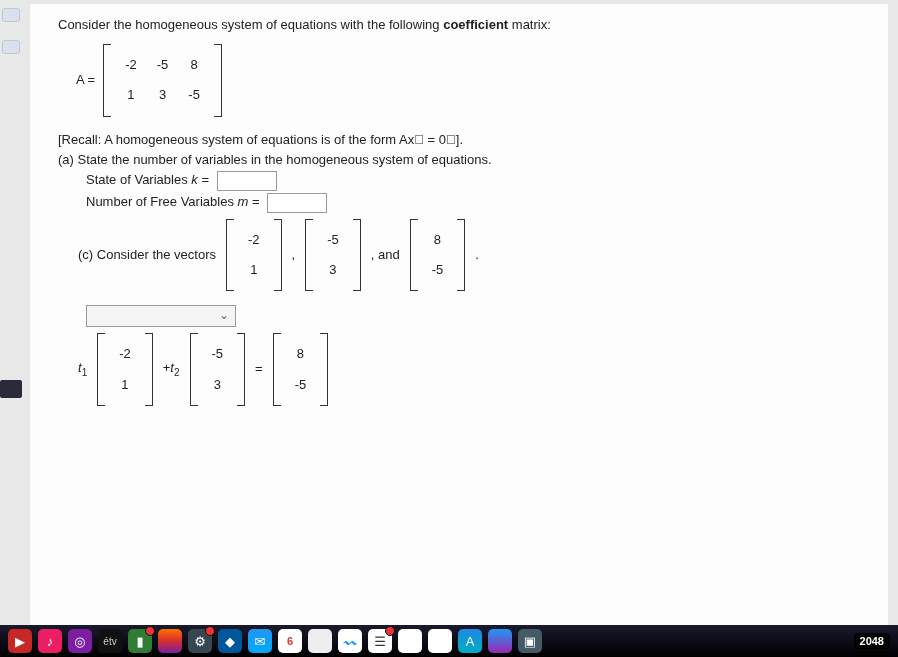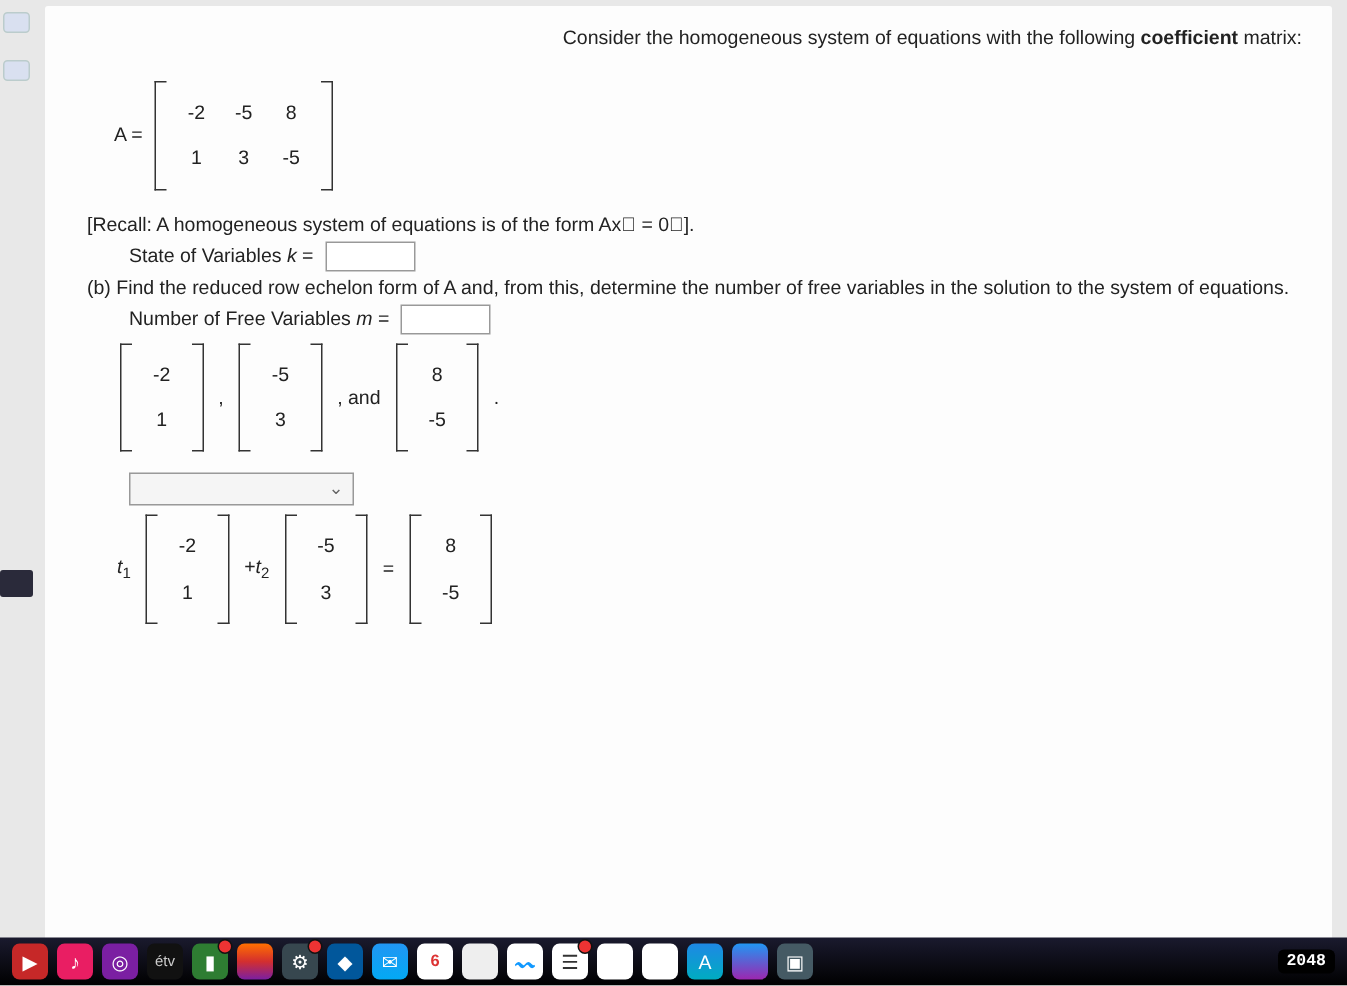--- a/index.html
+++ b/index.html
@@ -17,21 +17,21 @@
       padding: 12px 20px 20px 28px;
       height: 625px;
       border-radius: 2px;
       font-size: 13px;
       color: #222;
       line-height: 1.4;
     }
     .sideblock-top { position:absolute; left:2px; top:8px; width:18px; height:14px; background:#d9e0f0; border:1px solid #bcc; border-radius:3px;}
     .sideblock-mid { position:absolute; left:2px; top:40px; width:18px; height:14px; background:#d9e0f0; border:1px solid #bcc; border-radius:3px;}
     .sideblock-dark { position:absolute; left:0; top:380px; width:22px; height:18px; background:#2a2a3a; border-radius:2px;}
-    .intro { margin-bottom: 20px; text-align: right; }
+    .intro { margin-bottom: 10px; }
     .matrix-row { display:flex; align-items:center; margin: 8px 0 14px 18px; }
     .eq-label { font-style: normal; margin-right: 6px; }
     .matrix {
       display:inline-flex; align-items:center;
       position: relative; padding: 6px 14px;
     }
     .matrix .br-l, .matrix .br-r {
       position:absolute; top:0; bottom:0; width:8px; border-top:1.5px solid #333; border-bottom:1.5px solid #333;
     }
     .matrix .br-l { left:2px; border-left:1.5px solid #333; }
@@ -57,21 +57,21 @@
       background: linear-gradient(#1a1a2e, #000);
       display:flex; align-items:center; padding: 0 8px; gap:6px;
     }
     .dock-icon {
       width:24px; height:24px; border-radius:5px; display:flex; align-items:center; justify-content:center;
       font-size:13px; color:#fff; flex-shrink:0;
     }
     .dock-spacer { flex:1; }
     .badge-num {
       background:#000; color:#fff; font-size:11px; font-weight:bold;
-      padding:2px 6px; border-radius:4px;font-family:Liberation Mono, monospace;
+      padding:2px 6px; border-radius:4px;
     }
     .tiny-badge { position:absolute; top:-3px; right:-3px; width:10px; height:10px; background:#e33; border-radius:50%; border:1px solid #111;}
     .dock-icon.rel { position:relative; }
     strong { font-weight:bold; }
   </style>
 </head>
 <body>
 
 <div class="sideblock-top"></div>
 <div class="sideblock-mid"></div>
@@ -100,32 +100,33 @@
               <td>-5</td>
             </tr>
       </tbody>
         </table>
       <span class="br-r"></span>
     </span>
   </div>
 
   <p class="para">[Recall: A homogeneous system of equations is of the form Ax⃗ = 0⃗].</p>
 
+  <p class="para">(a) State the number of variables in the homogeneous system of equations.</p>
   <p class="para indent">
     <span>State of Variables </span><span class="ital">k</span><span> =</span>
     <span class="input-box"></span>
   </p>
 
-  <p class="para">(b) Find the reduced row echelon form of A and, from this, determine the number of free variables in the solution to the system of equations.</p>
   <p class="para indent">
     <span>Number of Free Variables </span><span class="ital">m</span><span> =</span>
     <span class="input-box"></span>
   </p>
 
   <div class="vec-row">
+    <span>(c) Consider the vectors</span>
     <span class="matrix">
       <span class="br-l"></span>
         <table>
           <tbody>
             <tr>
               <td>-2</td>
             </tr>
             <tr>
               <td>1</td>
             </tr>

